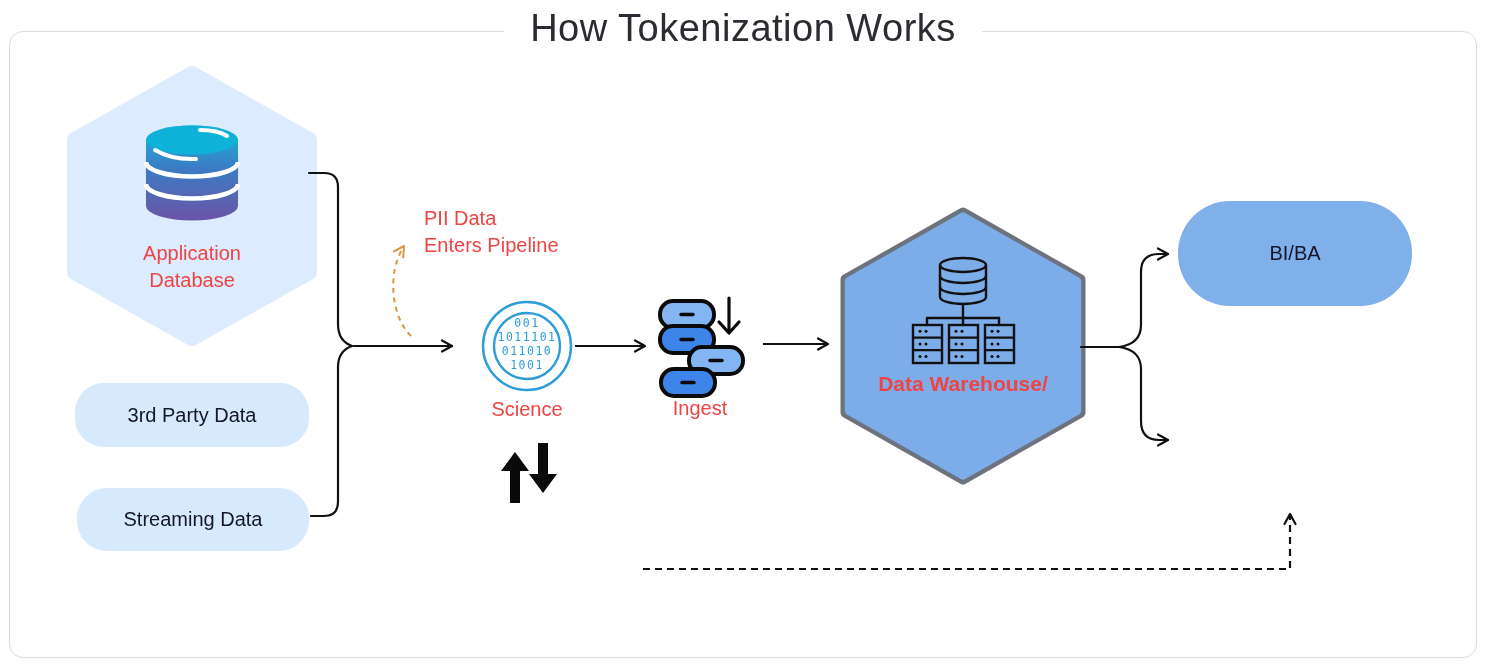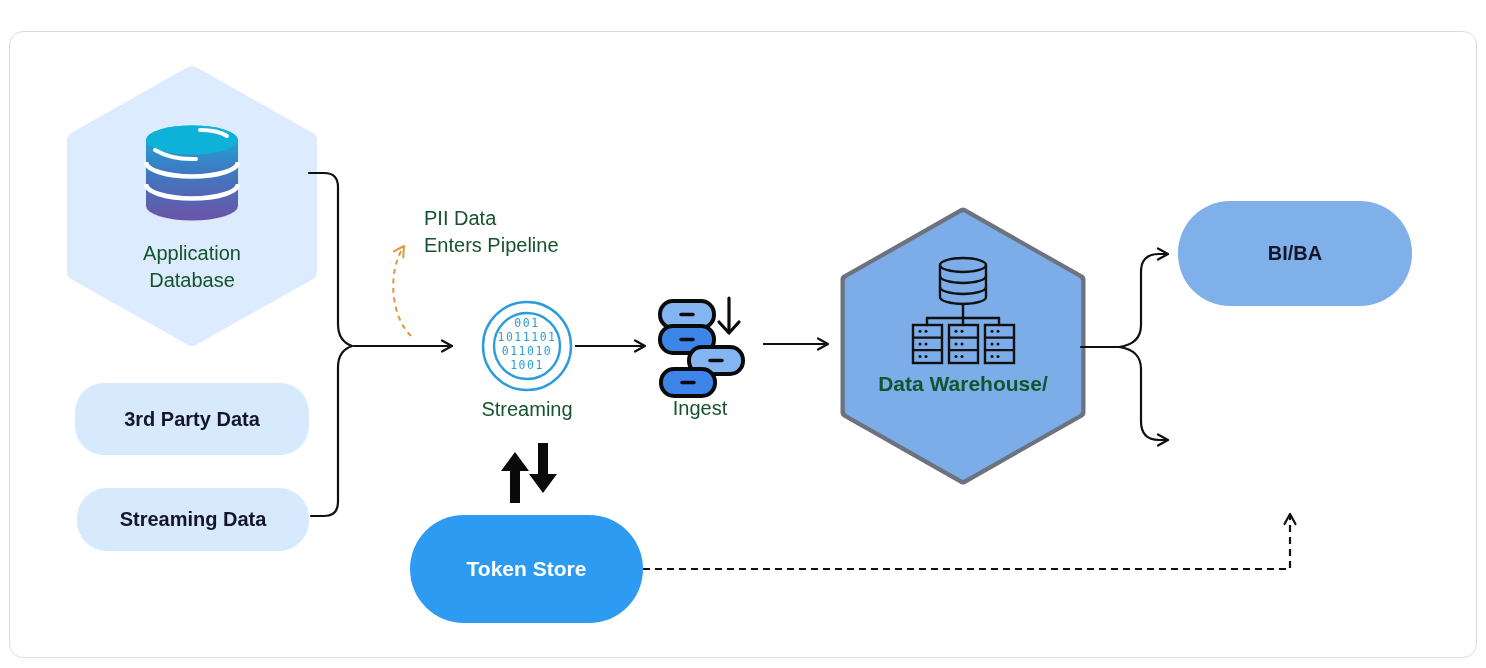--- a/index.html
+++ b/index.html
@@ -10,40 +10,41 @@
   .card{
     position:absolute;left:9px;top:31px;width:1466px;height:625px;
     border:1.6px solid #dcdcdc;border-radius:14px;background:#ffffff;
   }
   .title{
     position:absolute;left:50%;top:7px;transform:translateX(-50%);
     background:#ffffff;padding:0 26px;font-size:38px;font-weight:400;
     letter-spacing:.5px;color:#2b2b31;white-space:nowrap;z-index:4;
   }
   svg.layer{position:absolute;left:0;top:0;z-index:2;}
-  .lbl{position:absolute;z-index:3;color:#14532d;text-align:center;}
+  .lbl{position:absolute;z-index:3;color:#ef4444;text-align:center;}
   .center{transform:translateX(-50%);}
   .pill{
     position:absolute;z-index:3;display:flex;flex-direction:column;
     align-items:center;justify-content:center;text-align:left;
-    font-weight:700;color:#15152c;
+    font-weight:400;color:#15152c;
   }
   .pill.light{background:#d6e9fd;}
   .pill.medium{background:#7fb0ea;}
   .pill.bright{background:#2196f3;color:#ffffff;}
   .pill.token{background:#2d9bf1;color:#ffffff;}
   .two-line{line-height:27px;font-size:20px;}
   .bin{font-family:"DejaVu Sans Mono",monospace;letter-spacing:1.5px;}
 </style>
 </head>
 <body>
 
 <div class="canvas">
 
   <div class="card"></div>
+  <div class="title">How Tokenization Works</div>
 
   <svg class="layer" width="1486" height="668" viewBox="0 0 1486 668">
     <defs>
       <linearGradient id="dbg" x1="0" y1="0" x2="0" y2="1">
         <stop offset="0" stop-color="#17b6db"></stop>
         <stop offset="0.45" stop-color="#3b7cc4"></stop>
         <stop offset="1" stop-color="#6b54a6"></stop>
       </linearGradient>
       <marker id="arrowK" viewBox="0 0 16 16" refX="13" refY="8" markerWidth="16" markerHeight="16" orient="auto-start-reverse" markerUnits="userSpaceOnUse">
         <path d="M3,2.5 L13,8 L3,13.5" fill="none" stroke="#111111" stroke-width="2.2" stroke-linecap="round" stroke-linejoin="round"></path>
@@ -159,43 +160,40 @@
     </g>
 
     <path d="M643,569 H1290 V514" fill="none" stroke="#111111" stroke-width="2.2" stroke-dasharray="7 5" marker-end="url(#arrowK)"></path>
   </svg>
 
   <div class="lbl center two-line" style="left:192px;top:240px;font-weight:500;">
     <div>Application</div>
     <div>Database</div>
   </div>
 
-  <div class="pill light" style="left:75px;top:383px;width:234px;height:72px;border-radius:29px;font-size:20px;">
+  <div class="pill light" style="left:75px;top:383px;width:234px;height:64px;border-radius:29px;font-size:20px;">
     <div>3rd Party Data</div>
   </div>
 
   <div class="pill light" style="left:77px;top:488px;width:232px;height:63px;border-radius:30px;font-size:20px;">
     <div>Streaming Data</div>
   </div>
 
   <div class="lbl two-line" style="left:424px;top:205px;text-align:left;font-weight:500;">
     <div>PII Data</div>
     <div>Enters Pipeline</div>
   </div>
 
-  <div class="lbl center" style="left:527px;top:398px;font-size:20px;font-weight:500;">Streaming</div>
+  <div class="lbl center" style="left:527px;top:398px;font-size:20px;font-weight:500;">Science</div>
 
   <div class="lbl center" style="left:700px;top:397px;font-size:20px;font-weight:500;">Ingest</div>
 
   <div class="lbl center two-line" style="left:963px;top:370px;font-size:21px;font-weight:600;">
     <div>Data Warehouse/</div>
   </div>
 
   <div class="pill medium two-line" style="left:1178px;top:201px;width:234px;height:105px;border-radius:52px;">
     <div>BI/BA</div>
   </div>
 
 
-  <div class="pill token" style="left:410px;top:515px;width:233px;height:108px;border-radius:54px;font-size:21px;">
-    <div>Token Store</div>
-  </div>
 
 </div>
 
 </body></html>

